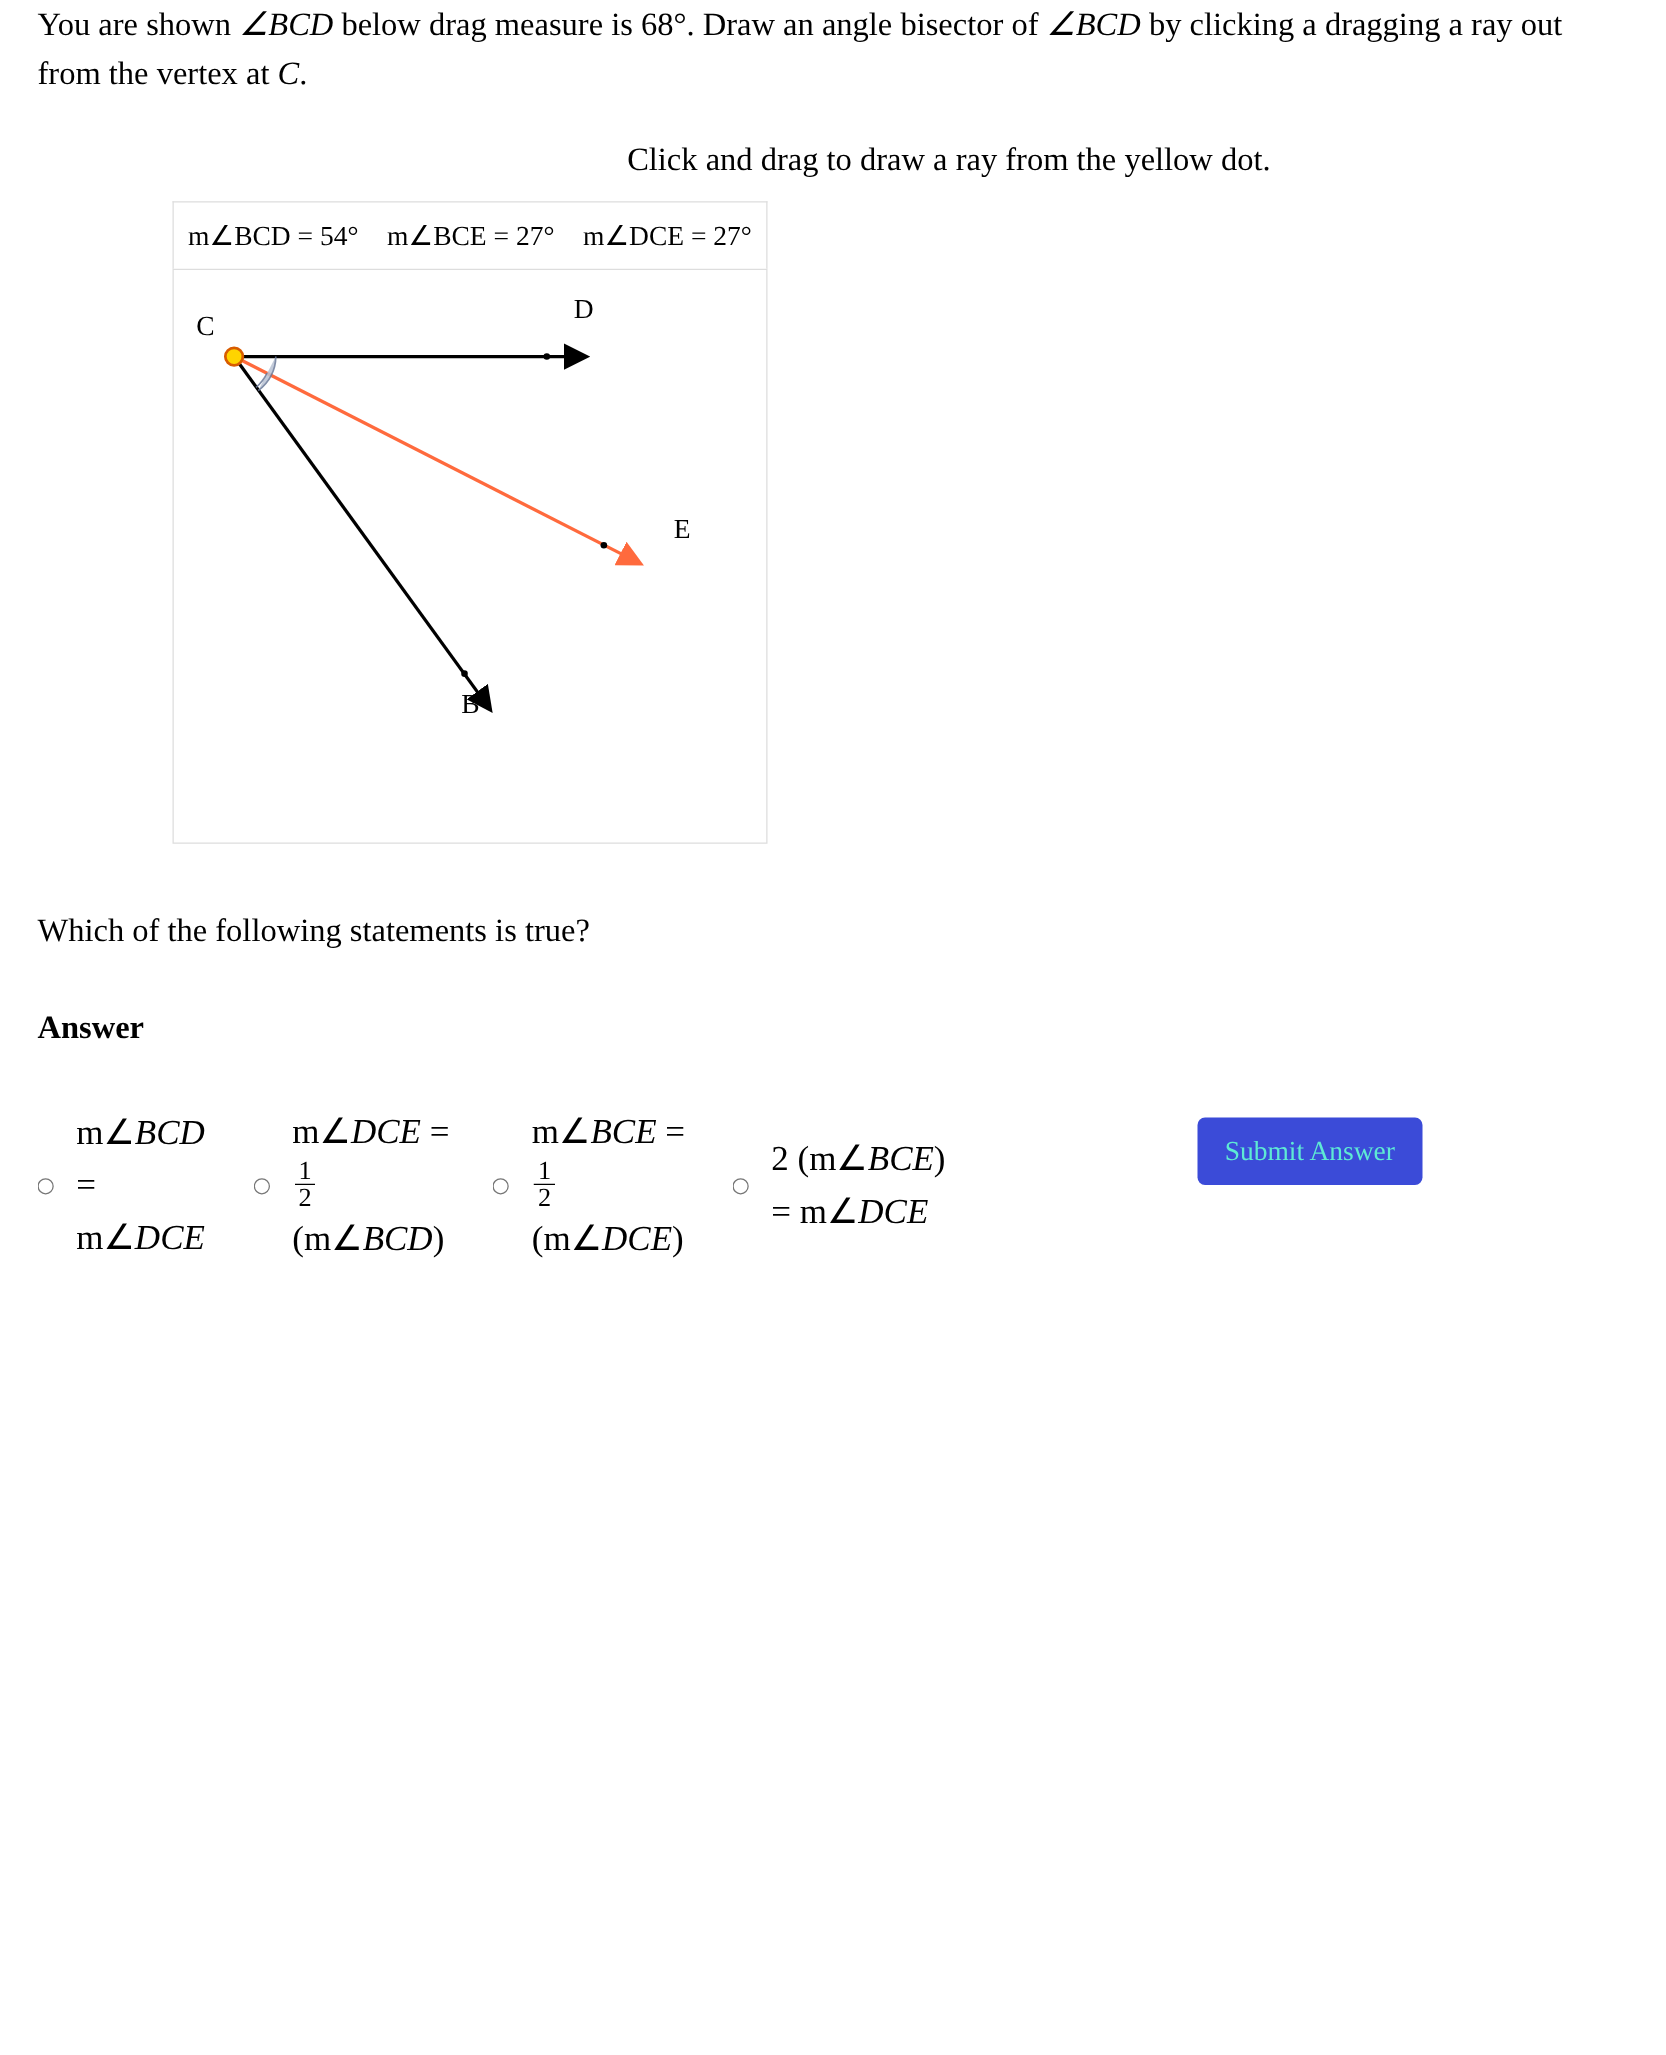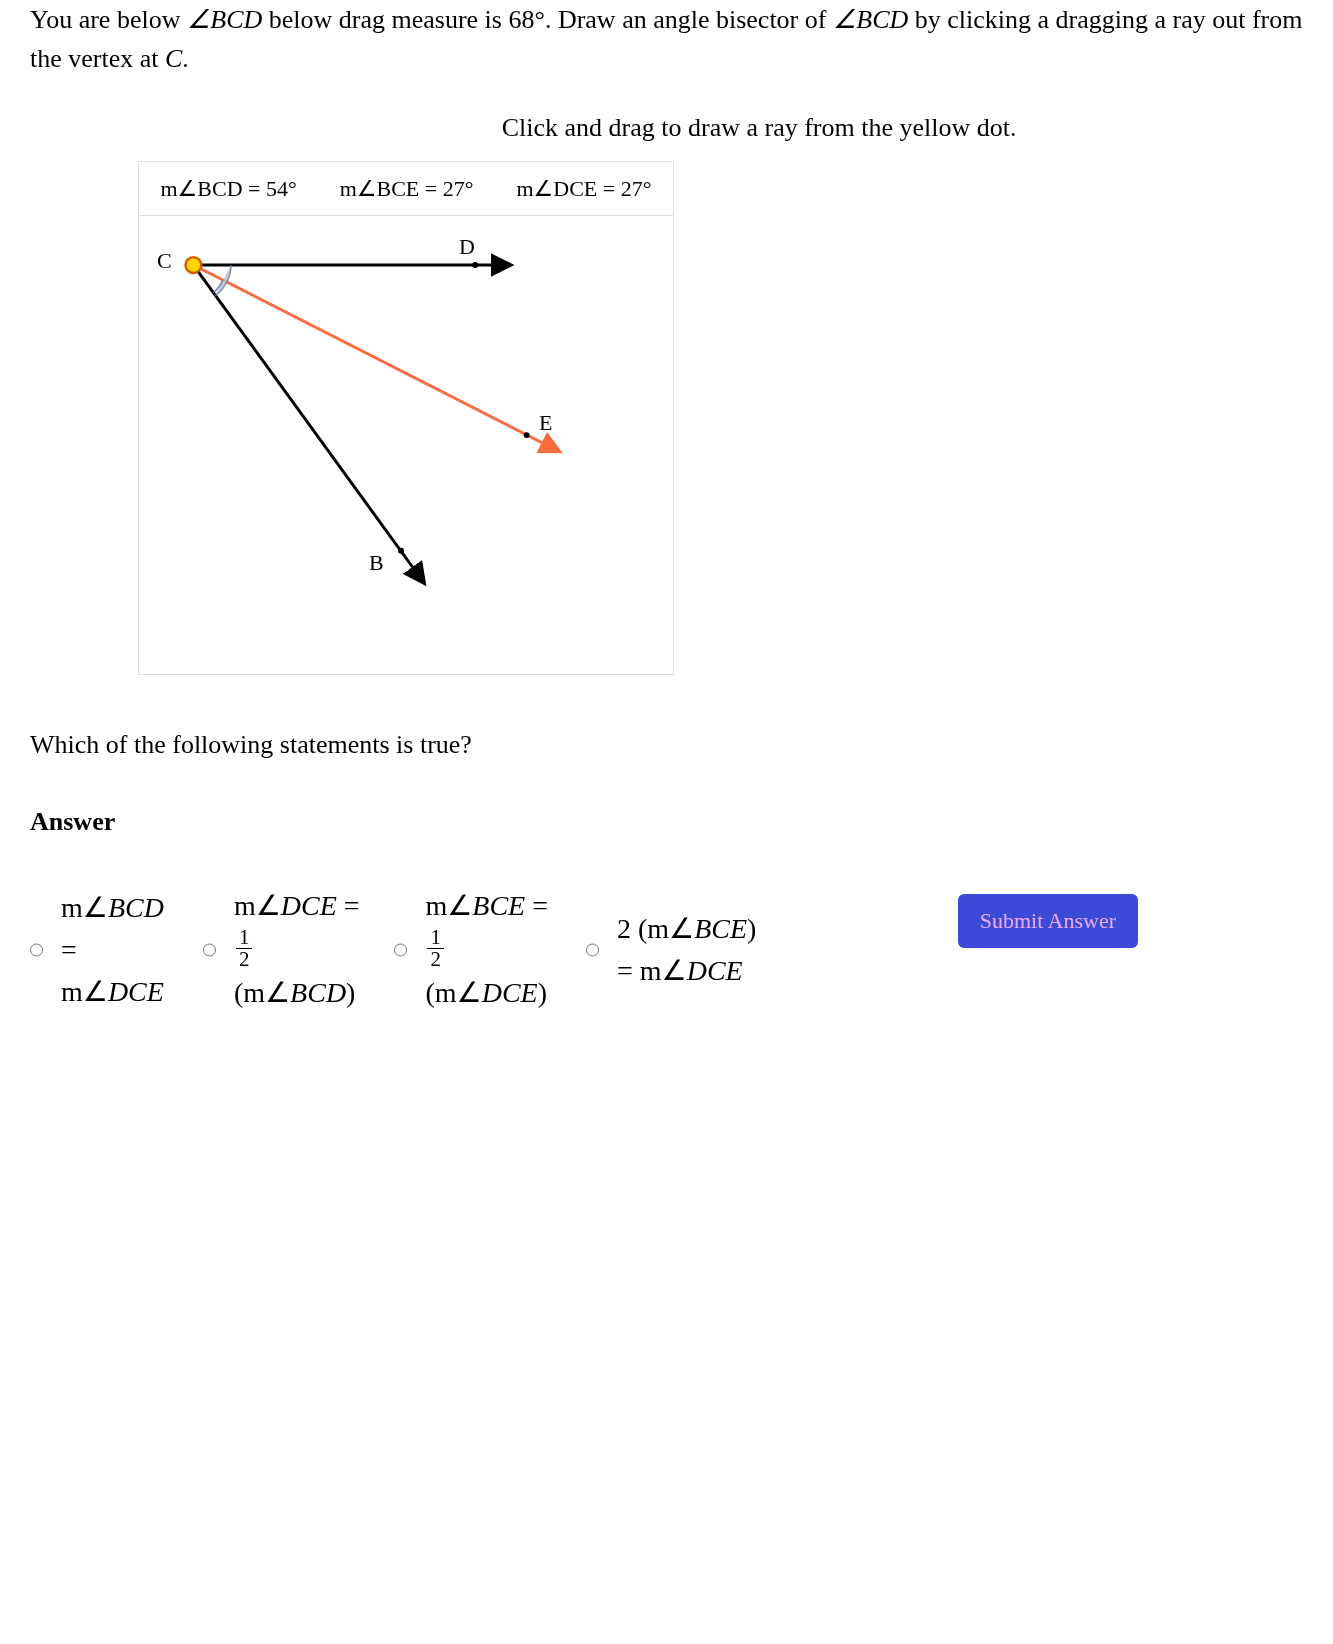--- a/index.html
+++ b/index.html
@@ -14,21 +14,21 @@
     }
     .problem-text { margin-bottom: 30px; }
     .math-it { font-style: italic; font-family: 'Times New Roman', serif; }
     .angle { font-family: 'Times New Roman', serif; }
     .instructions {
       text-align: right;
       margin: 0 auto 14px auto;
       max-width: 700px;
     }
     .diagram-wrap {
-      width: 536px;
+      width: 476px;
       margin-left: 108px;
       margin-bottom: 50px;
     }
     .measure-bar {
       border: 1px solid #ddd;
       border-bottom: none;
       padding: 10px 0;
       display: flex;
       justify-content: space-around;
       font-size: 22px;
@@ -60,35 +60,35 @@
       position: relative; top: -2px; margin: 0 2px;
     }
     .frac .num { display: block; border-bottom: 1.5px solid #000; padding: 0 3px; }
     .frac .den { display: block; padding: 0 3px; }
     .answer-section { position: relative; }
     .submit-btn {
       position: absolute;
       right: 165px;
       top: 92px;
       background: #3b4bd8;
-      color: #f0abfc;
+      color: #5eead4;
       border: none;
       border-radius: 6px;
       padding: 14px 22px;
       font-size: 22px;
       font-family: Georgia, serif;
       cursor: pointer;
     }
   </style>
 </head>
 <body>
 
 <div class="problem-text">
   <p>
-    <span>You are below </span><span class="math-it">∠BCD</span><span> below drag measure is </span><span>68°</span><span>. Draw an angle bisector of </span><span class="math-it">∠BCD</span><span> by clicking a dragging a ray out from the vertex at </span><span class="math-it">C</span><span>.</span>
+    <span>You are shown </span><span class="math-it">∠BCD</span><span> below drag measure is </span><span>68°</span><span>. Draw an angle bisector of </span><span class="math-it">∠BCD</span><span> by clicking a dragging a ray out from the vertex at </span><span class="math-it">C</span><span>.</span>
   </p>
 </div>
 
 <div class="instructions">
   <div>Click and drag to draw a ray from the yellow dot.</div>
 </div>
 
 <div class="diagram-wrap">
   <div class="measure-bar">
     <span>m∠BCD = 54°</span>

